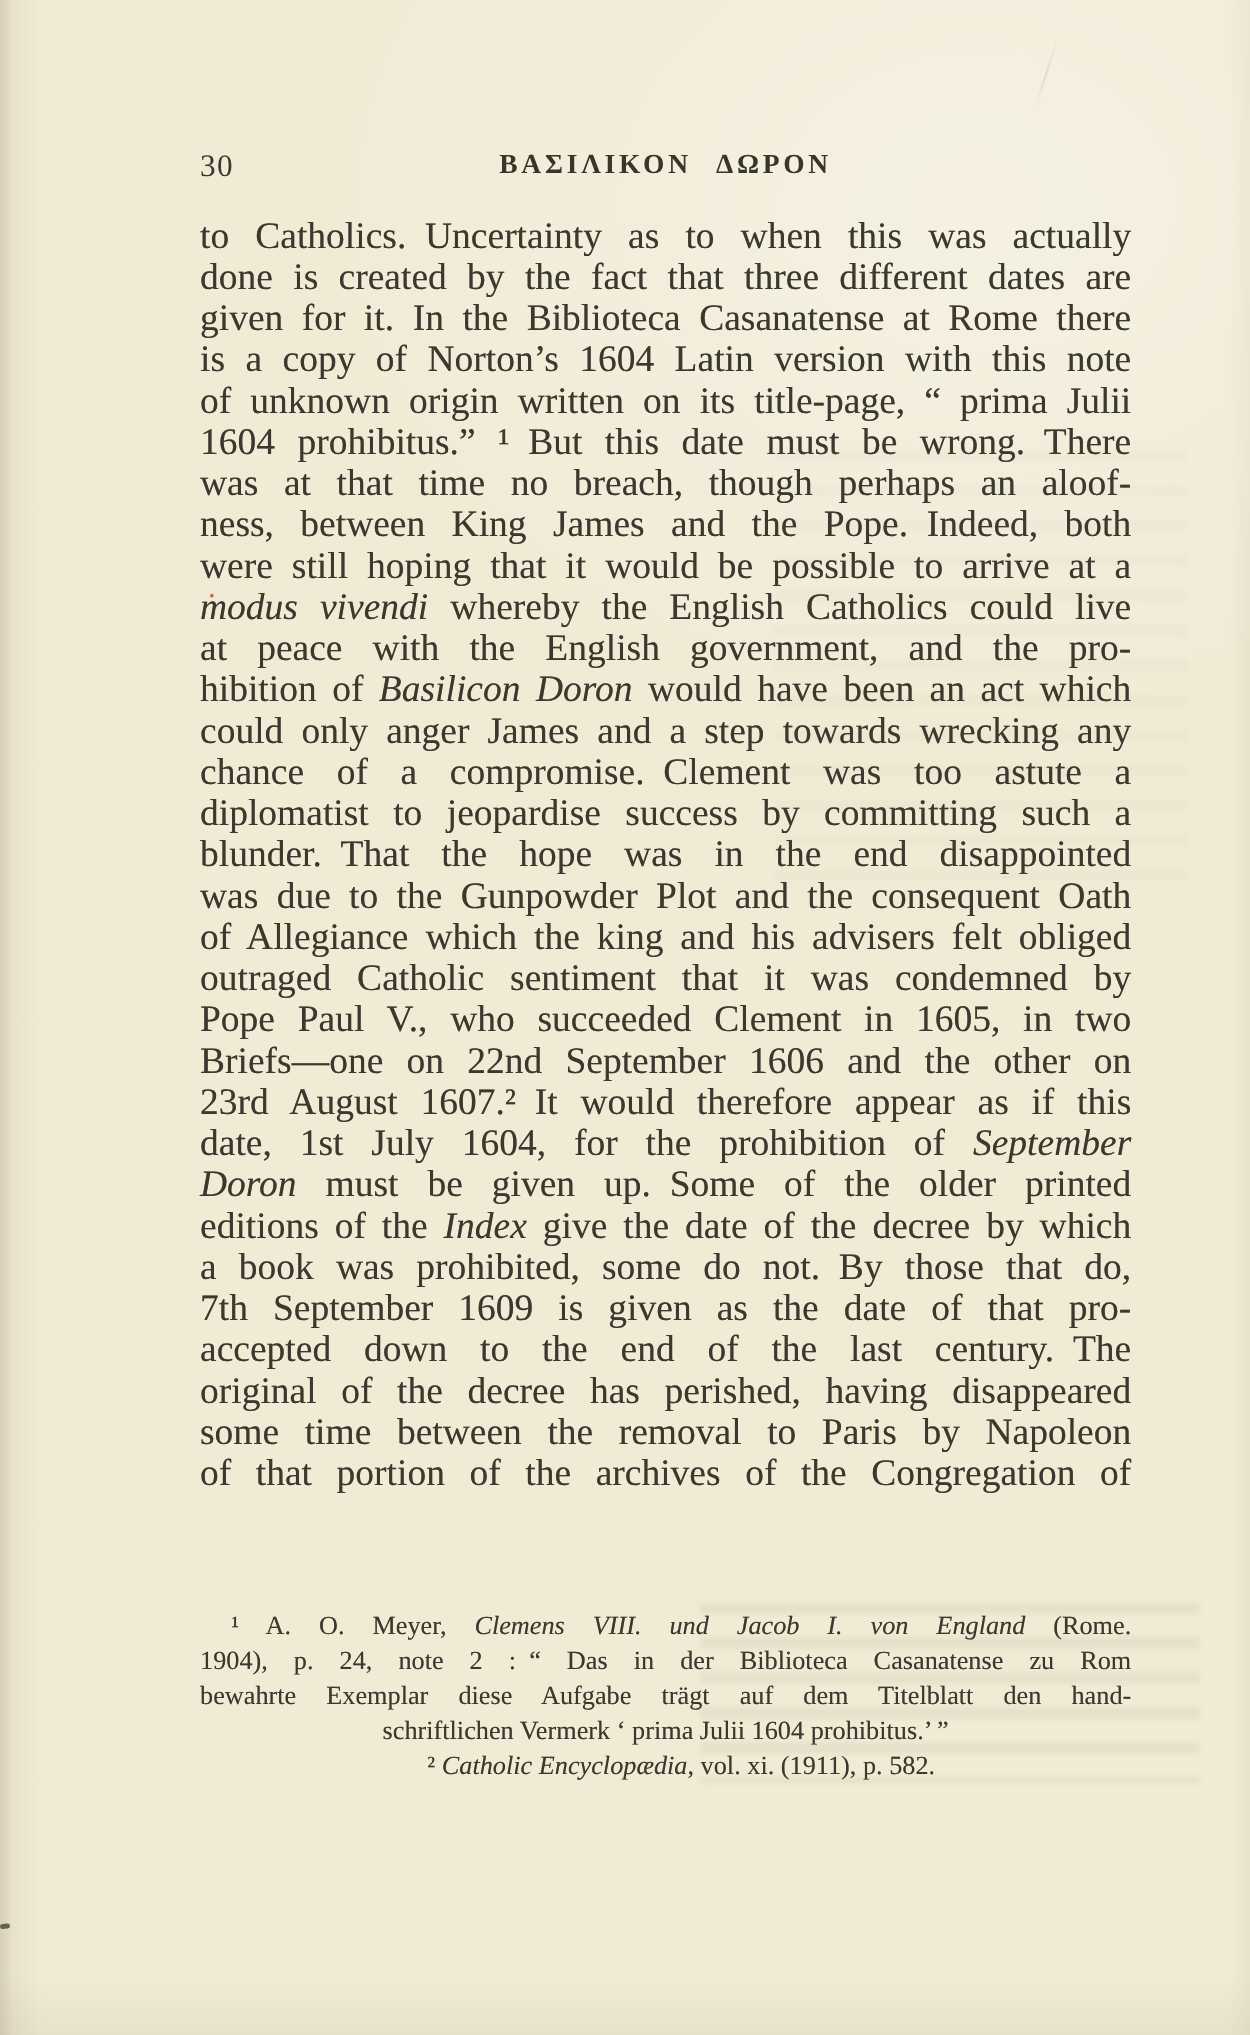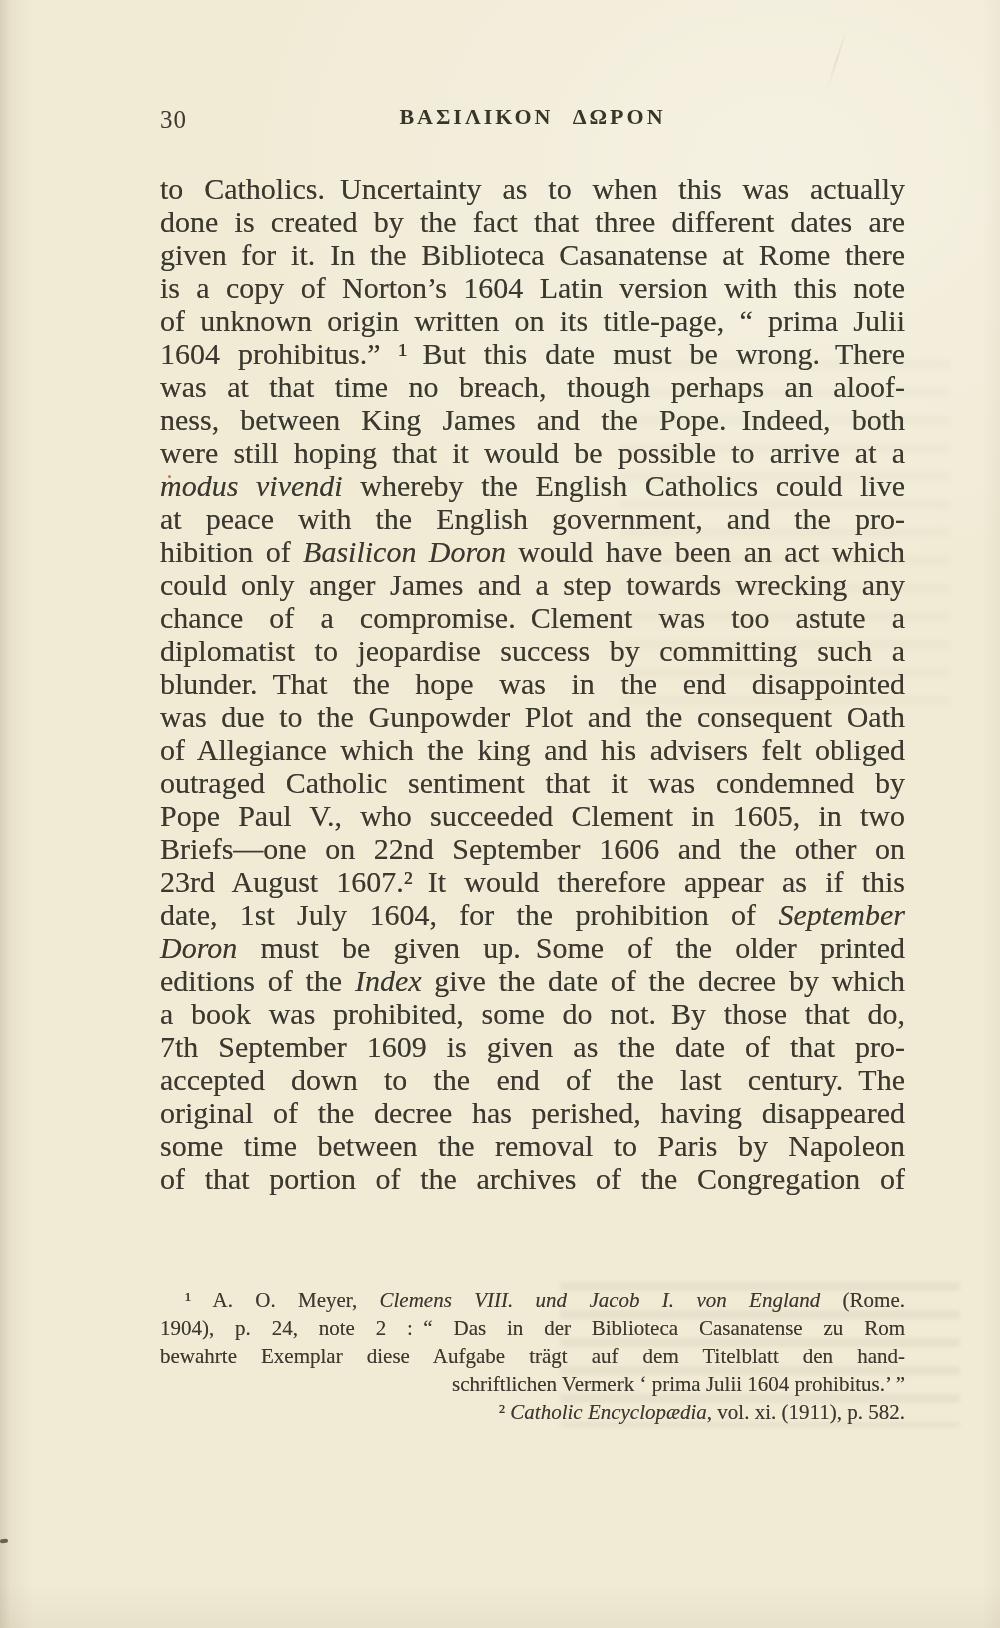--- a/index.html
+++ b/index.html
@@ -15,21 +15,21 @@
   .page{
     position:relative;width:1000px;height:1628px;overflow:hidden;
     background:
       radial-gradient(ellipse 900px 700px at 78% 10%, rgba(255,255,252,0.30), rgba(255,255,252,0) 60%),
       linear-gradient(90deg, rgba(110,95,60,0.20) 0px, rgba(110,95,60,0.07) 10px, rgba(110,95,60,0.0) 34px),
       linear-gradient(270deg, rgba(110,95,60,0.06) 0px, rgba(110,95,60,0.0) 18px),
       linear-gradient(0deg, rgba(110,95,60,0.07) 0px, rgba(110,95,60,0.0) 46px),
       var(--paper);
     color:var(--ink);
   }
-  .running-head{position:absolute;left:160px;top:104px;width:745px;height:30px;}
+  .running-head{position:absolute;left:160px;top:118px;width:745px;height:30px;}
   .pagenum{
     position:absolute;left:0;top:2px;
     font-size:25px;letter-spacing:1px;color:var(--ink);
   }
   .head-title{
     position:absolute;left:0;top:0;width:100%;text-align:center;
     font-size:22px;font-weight:bold;letter-spacing:3px;word-spacing:12px;
     color:#383529;
   }
   #body-text{
@@ -41,21 +41,21 @@
     text-align:justify;
     -moz-text-align-last:justify;
     text-align-last:justify;
     height:33px;white-space:nowrap0; 
   }
   #footnotes{
     position:absolute;left:160px;top:1286px;width:745px;
     font-size:21px;line-height:28px;color:var(--ink);
     text-shadow:0 0 0.4px rgba(59,56,47,0.5);
   }
-  .fline{height:28px;text-align:right;}
+  .fline{height:28px;text-align:center;}
   .fline.just{
     text-align:justify;
     -moz-text-align-last:justify;
     text-align-last:justify;
   }
   .fline.ind{text-indent:25px;}
   .it{font-style:italic;}
   
   .edge-mark{
     position:absolute;left:0;top:1539px;width:8px;height:4px;

